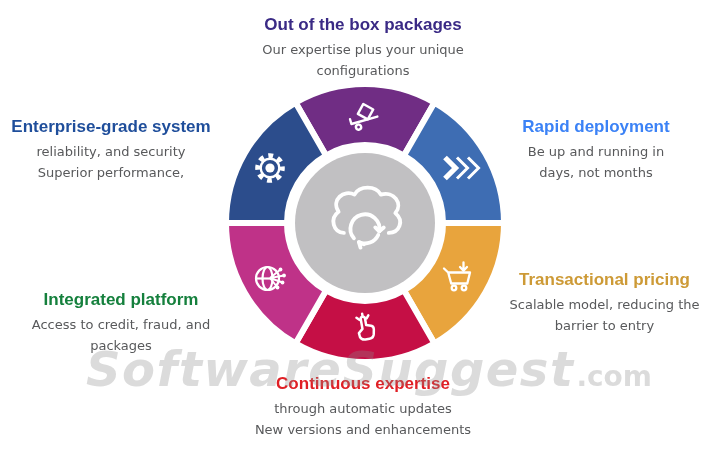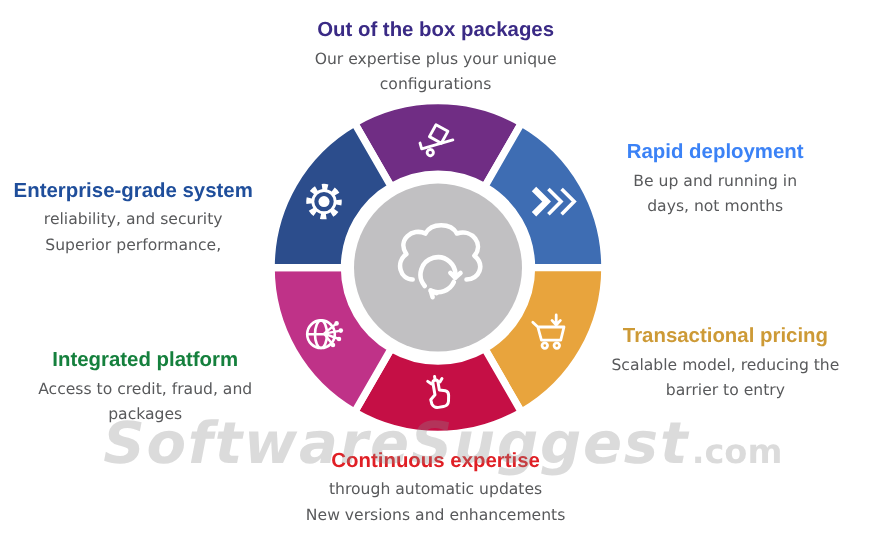--- a/index.html
+++ b/index.html
@@ -37,21 +37,21 @@
 
   <div class="label-block pos-top">
     <h2 style="color: rgb(58, 42, 133);">Out of the box packages</h2>
     <p>
       <span class="line">Our expertise plus your unique</span>
       <span class="line">configurations</span>
     </p>
   </div>
 
   <div class="label-block pos-left-top">
-    <h2 style="color: rgb(31, 78, 155); margin-top: 32px;">Enterprise-grade system</h2>
+    <h2 style="color: rgb(31, 78, 155);">Enterprise-grade system</h2>
     <p>
       <span class="line">reliability, and security</span>
       <span class="line">Superior performance,</span>
     </p>
   </div>
 
   <div class="label-block pos-right-top">
     <h2 style="color: #3b82f6;">Rapid deployment</h2>
     <p>
       <span class="line">Be up and running in</span>

